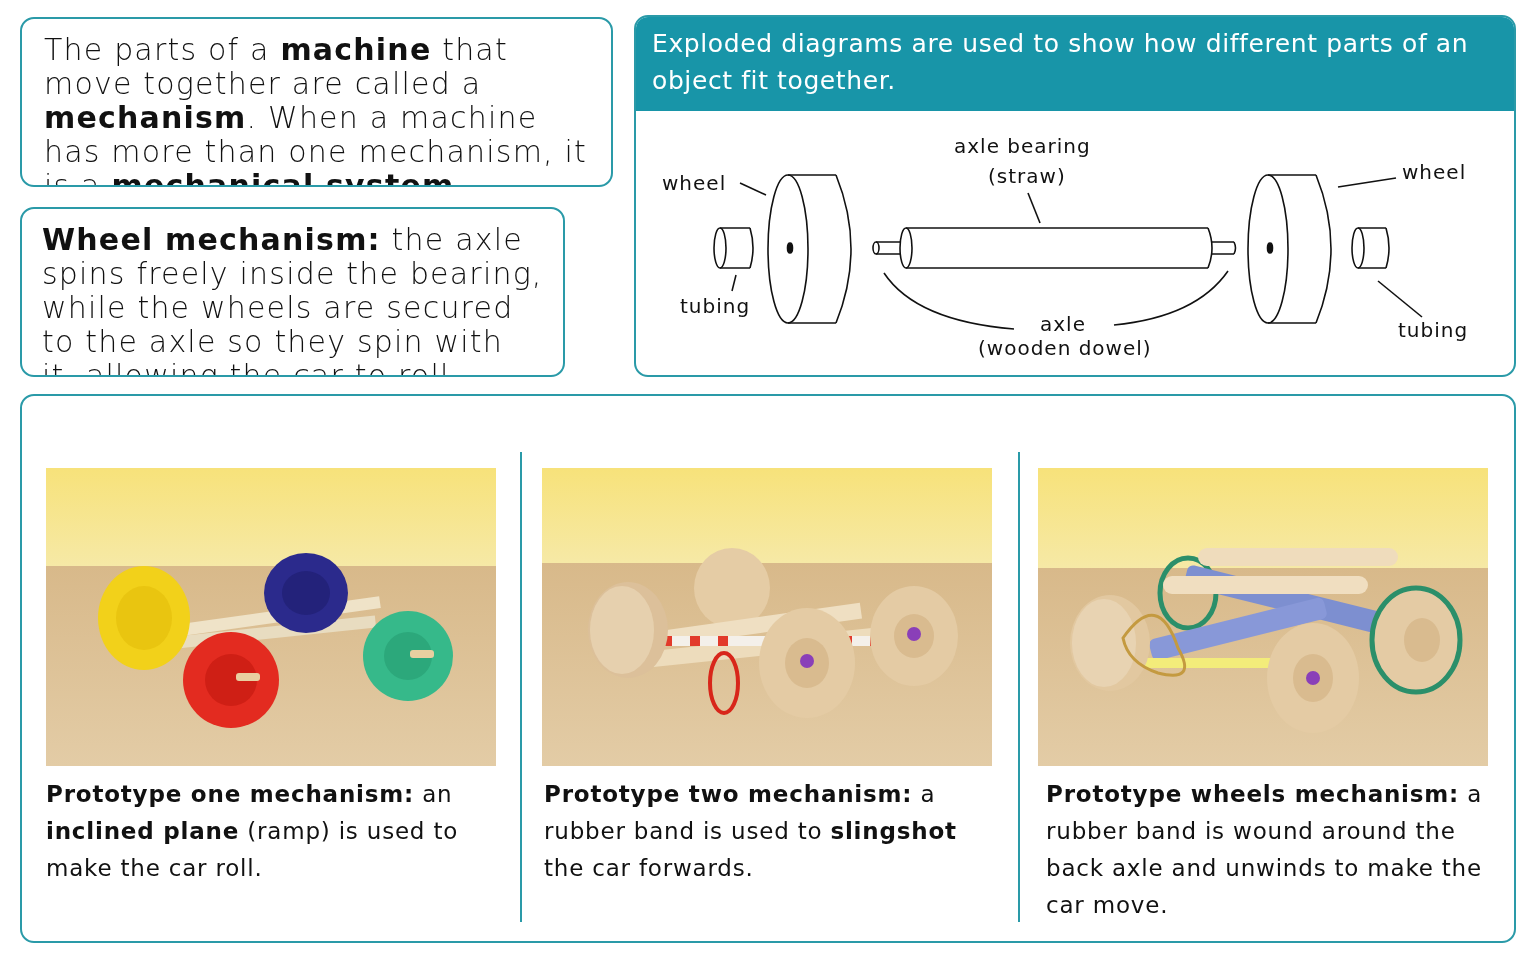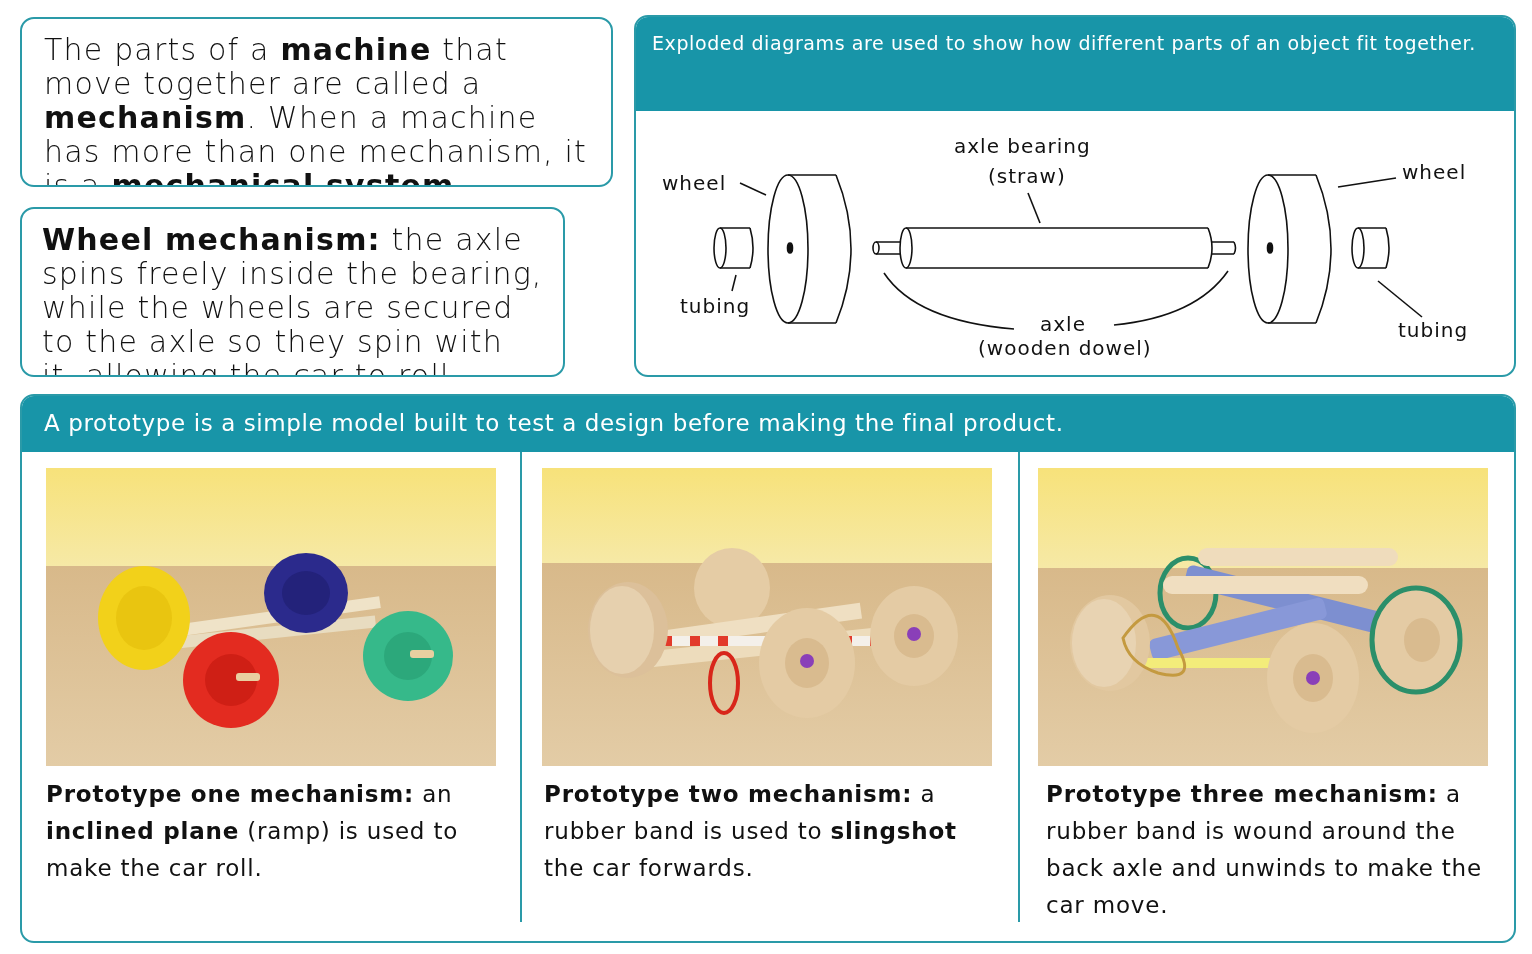--- a/index.html
+++ b/index.html
@@ -7,21 +7,21 @@
   body { position: relative; font-family: "DejaVu Sans", sans-serif; color: #111; }
   .box {
     position: absolute; border: 2px solid #2a9aa8; border-radius: 14px; background: #fff; overflow: hidden;
   }
   .txt { font-size: 30px; line-height: 34px; letter-spacing: 1.2px; font-weight: 300; }
   .txt b { font-weight: 700; }
   #box-intro { left: 20px; top: 17px; width: 593px; height: 170px; padding: 14px 22px; }
   #box-wheel { left: 20px; top: 207px; width: 545px; height: 170px; padding: 14px 20px; }
   #box-exploded { left: 634px; top: 15px; width: 882px; height: 362px; }
   .header-band {
-    background: #1895a8; color: #fff; font-size: 19px; line-height: 37px; letter-spacing: 0.6px;
+    background: #1895a8; color: #fff; font-size: 25px; line-height: 37px; letter-spacing: 0.6px;
     padding: 8px 18px;
   }
   #box-exploded .header-band { height: 94px; padding: 8px 16px; }
   #diagram { position: absolute; left: 0; top: 94px; width: 882px; height: 266px; }
   #box-proto { left: 20px; top: 394px; width: 1496px; height: 549px; }
   #box-proto .header-band { height: 56px; padding: 7px 22px; line-height: 40px; font-size: 23px; }
   .cols { position: absolute; top: 56px; left: 0; width: 100%; height: 490px; }
   .col { position: absolute; top: 0; width: 495px; height: 470px; }
   .col.c1 { left: 0; }
   .col.c2 { left: 498px; border-left: 2px solid #2a9aa8; }
@@ -112,21 +112,20 @@
       <text x="352" y="72">(straw)</text>
       <text x="404" y="220">axle</text>
       <text x="342" y="244">(wooden dowel)</text>
       <text x="766" y="68">wheel</text>
       <text x="762" y="226">tubing</text>
     </g>
   </svg>
 </div>
 
 <div class="box" id="box-proto">
-  <div class="header-band">A prototype is a simple model built to test a design before making the final product.</div>
   <div class="cols">
 
     <div class="col c1">
       <div class="photo">
         <svg width="450" height="298" viewBox="0 0 450 298">
           <defs>
             <linearGradient id="wall1" x1="0" y1="0" x2="0" y2="1">
                 <stop offset="0" stop-color="#f7e27a"></stop>
                 <stop offset="1" stop-color="#f6e9a6"></stop>
               </linearGradient>
@@ -199,16 +198,16 @@
           <ellipse cx="72" cy="175" rx="40" ry="48" fill="#e2c8a0"></ellipse>
           <ellipse cx="66" cy="175" rx="32" ry="44" fill="#e8d3b2"></ellipse>
           <path d="M85 170 Q120 120 140 180 Q160 215 120 205 Q90 195 85 170 Z" fill="none" stroke="#c49a40" stroke-width="3"></path>
           <ellipse cx="275" cy="210" rx="46" ry="55" fill="#e4cba4"></ellipse>
           <ellipse cx="275" cy="210" rx="20" ry="24" fill="#d9bb8f"></ellipse>
           <circle cx="275" cy="210" r="7" fill="#8a3fb8"></circle>
           <ellipse cx="378" cy="172" rx="44" ry="52" fill="#e4cba4" stroke="#2b8f6a" stroke-width="5"></ellipse>
           <ellipse cx="384" cy="172" rx="18" ry="22" fill="#d9bb8f"></ellipse>
         </svg>
       </div>
-      <p class="caption"><b>Prototype three mechanism:</b><span class="segs"><span> a rubber band is wound around the back axle and unwinds to make the car move.</span></span></p>
+      <p class="caption"><b>Prototype wheels mechanism:</b><span class="segs"><span> a rubber band is wound around the back axle and unwinds to make the car move.</span></span></p>
     </div>
   </div>
 </div>
 
 </body></html>

